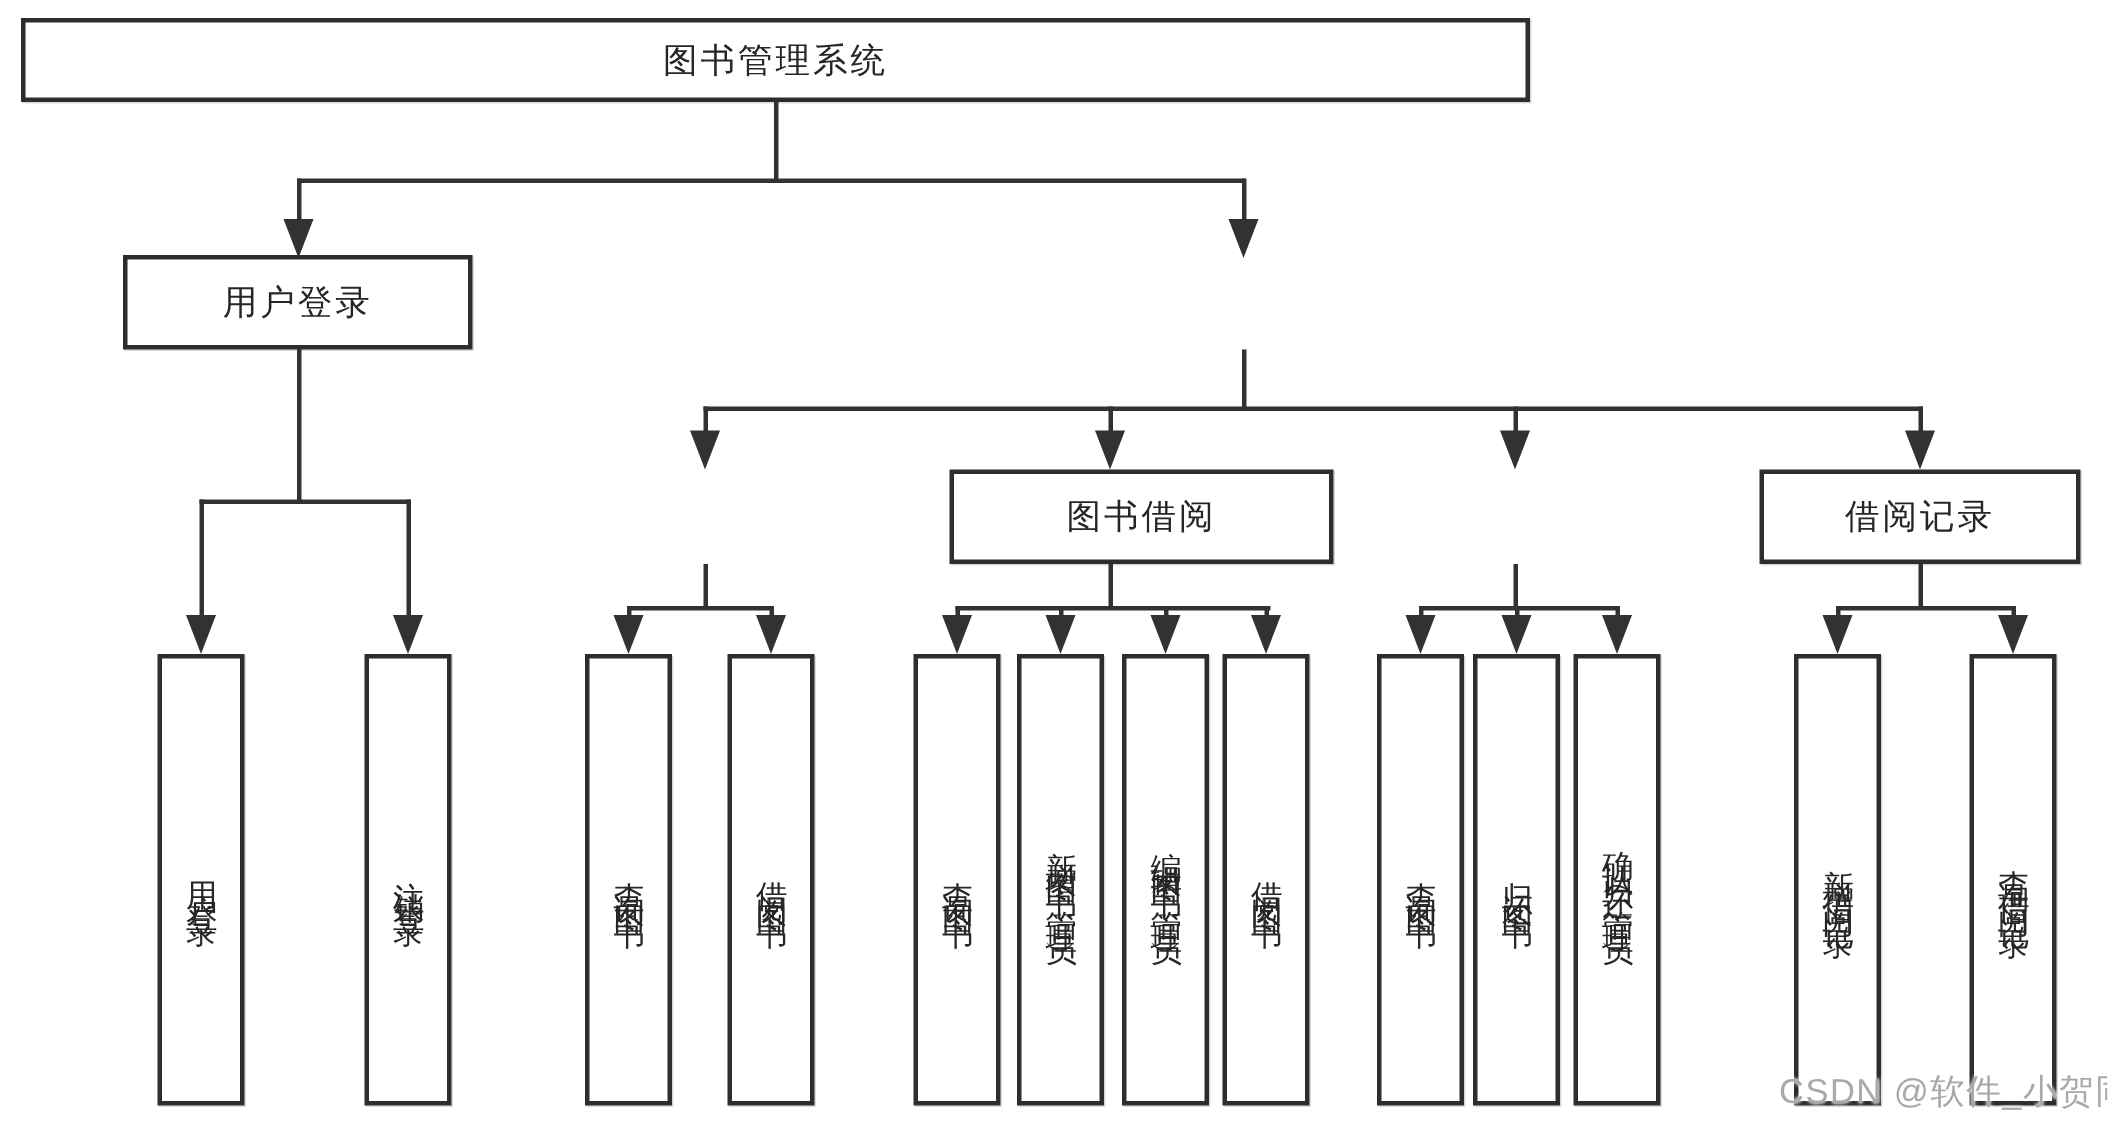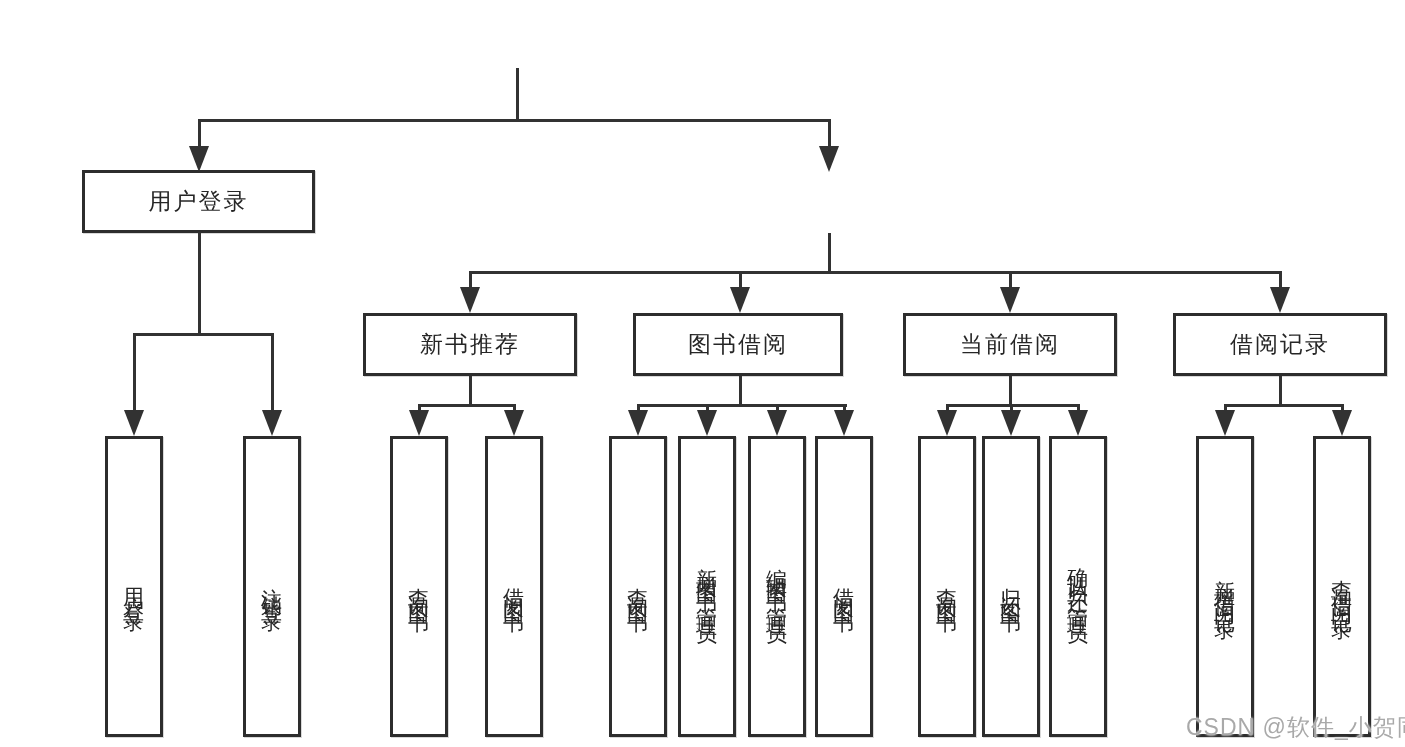--- a/index.html
+++ b/index.html
@@ -66,26 +66,25 @@
     text-shadow:0 0 3px #ffffff,0 0 2px #ffffff;
     white-space:nowrap;
     z-index:5;
   }
 </style>
 </head>
 <body>
 
 <div class="canvas">
 
+  <div class="box" style="left:14px;top:12px;width:1006px;height:56px;">图书管理系统</div>
 
   <div class="box" style="left:82px;top:170px;width:233px;height:63px;">用户登录</div>
 
-  <div class="box" style="left:363px;top:313px;width:214px;height:63px;">新书推荐</div>
-  <div class="box" style="left:633px;top:313px;width:210px;height:63px;">图书借阅</div>
-  <div class="box" style="left:903px;top:313px;width:214px;height:63px;">当前借阅</div>
+  <div class="box" style="left:633px;top:313px;width:256px;height:63px;">图书借阅</div>
   <div class="box" style="left:1173px;top:313px;width:214px;height:63px;">借阅记录</div>
 
   <div class="leaf" style="left:105px;">用户登录</div>
   <div class="leaf" style="left:243px;">注销登录</div>
 
   <div class="leaf" style="left:390px;">查询图书</div>
   <div class="leaf" style="left:485px;">借阅图书</div>
 
   <div class="leaf" style="left:609px;">查询图书</div>
   <div class="leaf" style="left:678px;">新增图书（管理员）</div>

